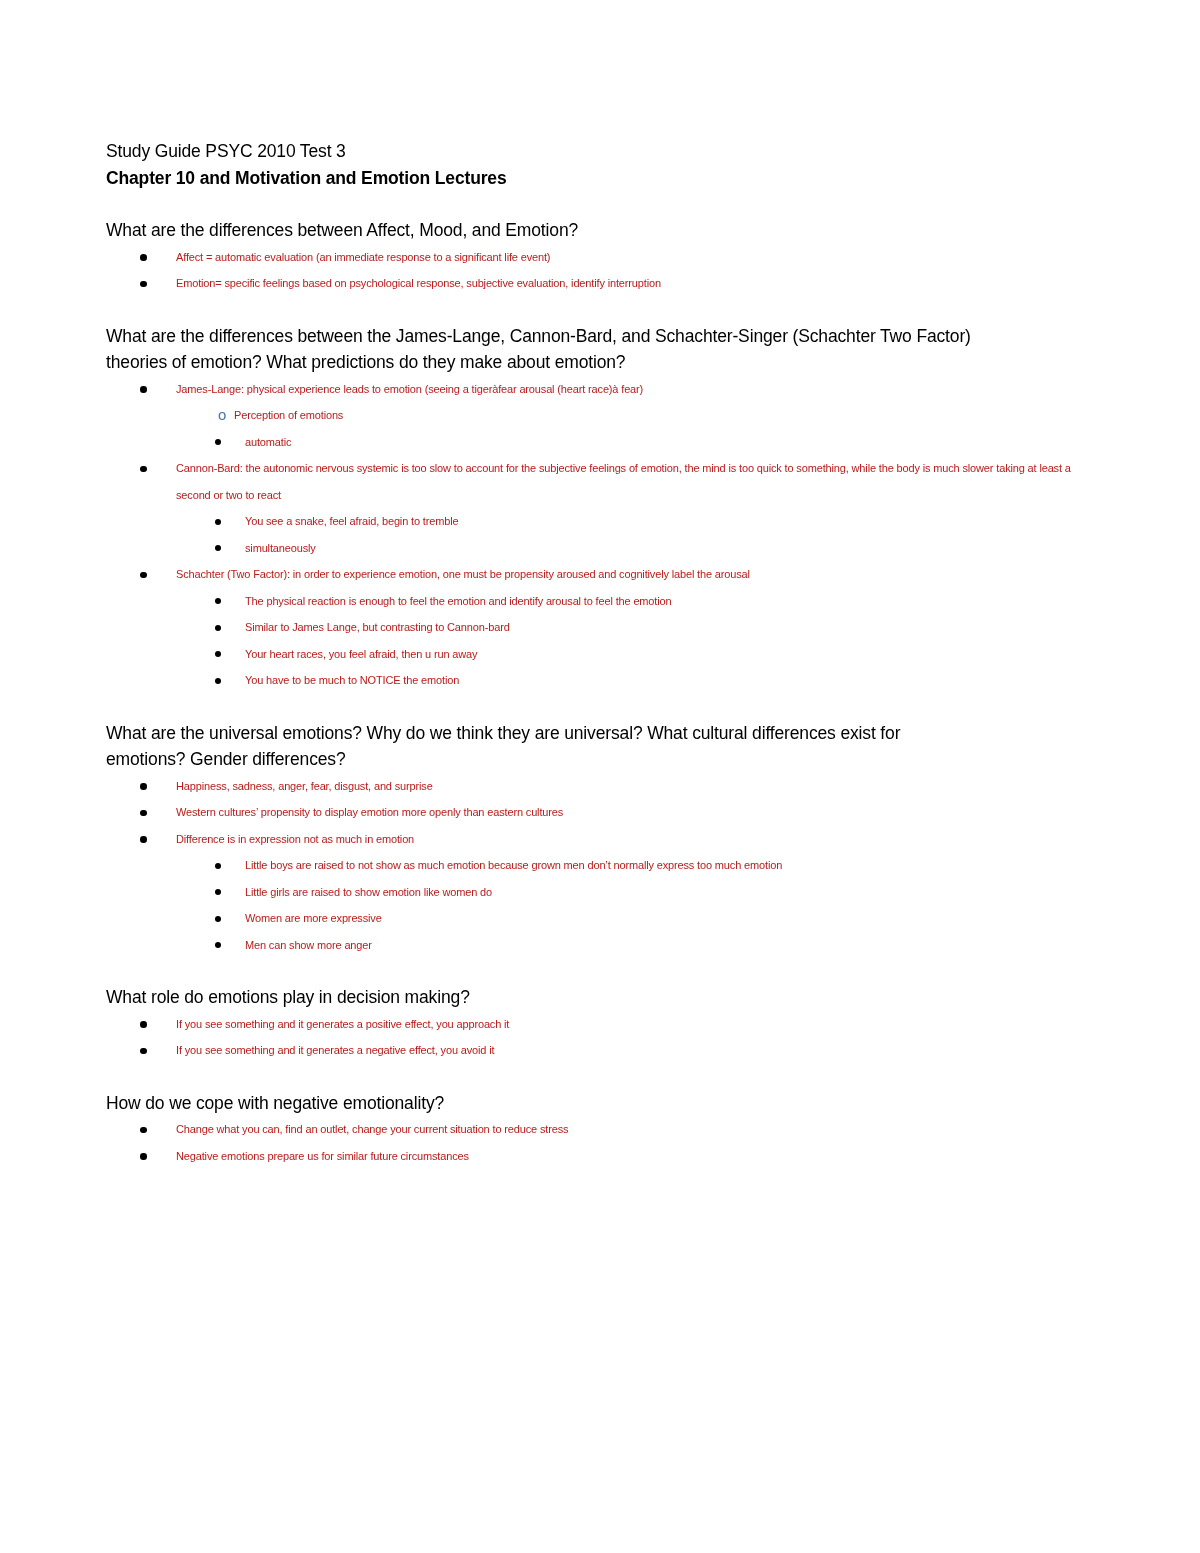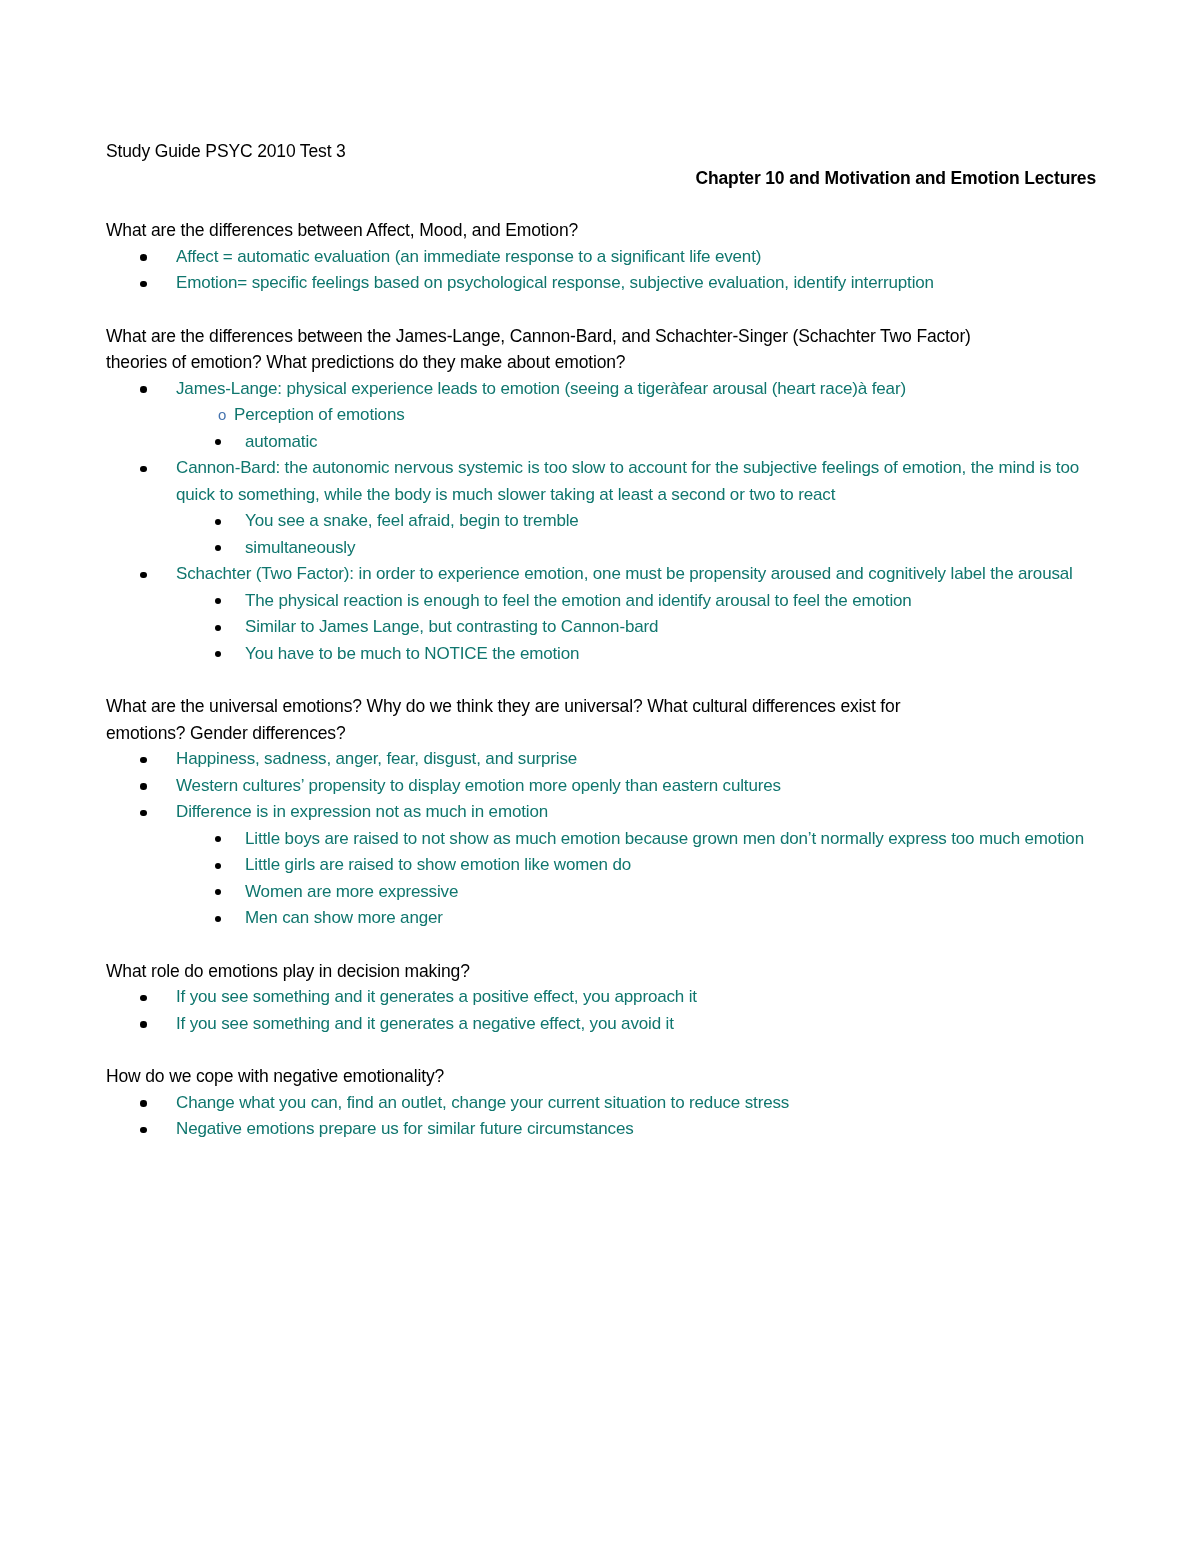--- a/index.html
+++ b/index.html
@@ -34,36 +34,35 @@
   .qline {
     color: #000000;
     font-size: 17.5px;
     line-height: 26.5px;
     letter-spacing: -0.15px;
     margin: 0;
     font-weight: normal;
   }
   .qline.bold {
     font-weight: bold;
-    text-align: right;
   }
   .section-gap {
     height: 26px;
   }
 
   
   ul.lvl {
     list-style: none;
     margin: 0;
     padding: 0;
   }
   ul.lvl > li {
     position: relative;
-    color: #0f766e;
-    font-size: 17px;
+    color: #b91c1c;
+    font-size: 11px;
     line-height: 26.5px;
     letter-spacing: -0.15px;
     margin: 0;
     padding: 0;
   }
 
   
   ul.lvl1 { margin-left: 0; }
   ul.lvl1 > li {
     padding-left: 70px;
@@ -150,20 +149,21 @@
           <ul class="lvl lvl3">
             <li><span class="li-text">You see a snake, feel afraid, begin to tremble</span></li>
             <li><span class="li-text">simultaneously</span></li>
           </ul>
           <ul class="lvl lvl1">
             <li><span class="li-text">Schachter (Two Factor): in order to experience emotion, one must be propensity aroused and cognitively label the arousal</span></li>
           </ul>
           <ul class="lvl lvl3">
             <li><span class="li-text">The physical reaction is enough to feel the emotion and identify arousal to feel the emotion</span></li>
             <li><span class="li-text">Similar to James Lange, but contrasting to Cannon-bard</span></li>
+            <li><span class="li-text">Your heart races, you feel afraid, then u run away</span></li>
             <li><span class="li-text">You have to be much to NOTICE the emotion</span></li>
           </ul>
         </div>
         <div class="section-gap"></div>
         <div class="section">
           <p class="qline">What are the universal emotions? Why do we think they are universal? What cultural differences exist for</p>
           <p class="qline">emotions? Gender differences?</p>
           <ul class="lvl lvl1">
             <li><span class="li-text">Happiness, sadness, anger, fear, disgust, and surprise</span></li>
             <li><span class="li-text">Western cultures’ propensity to display emotion more openly than eastern cultures</span></li>

